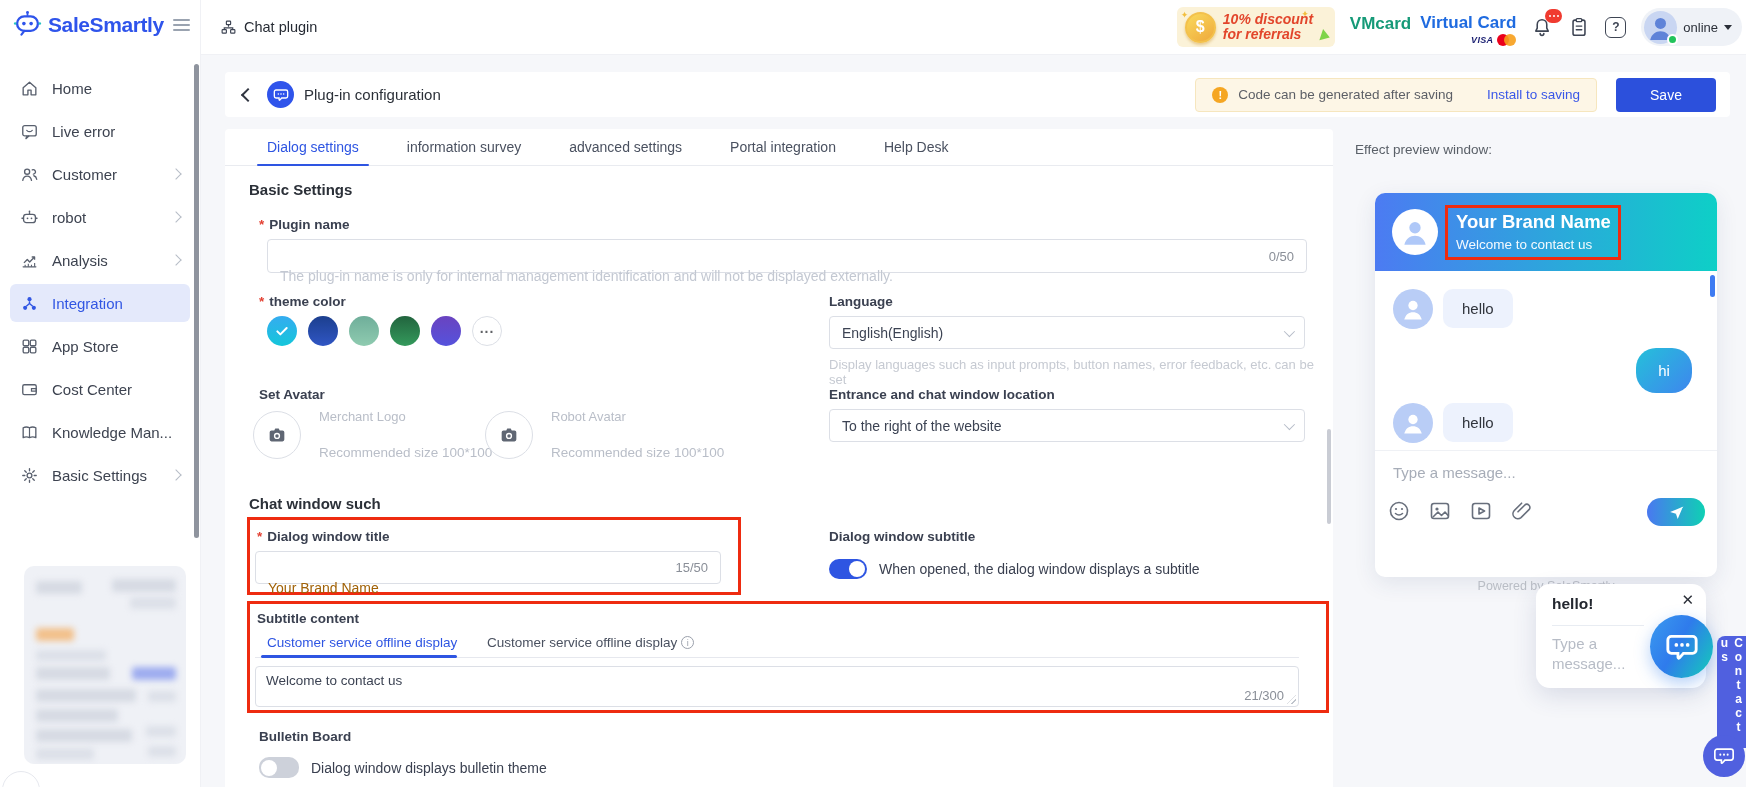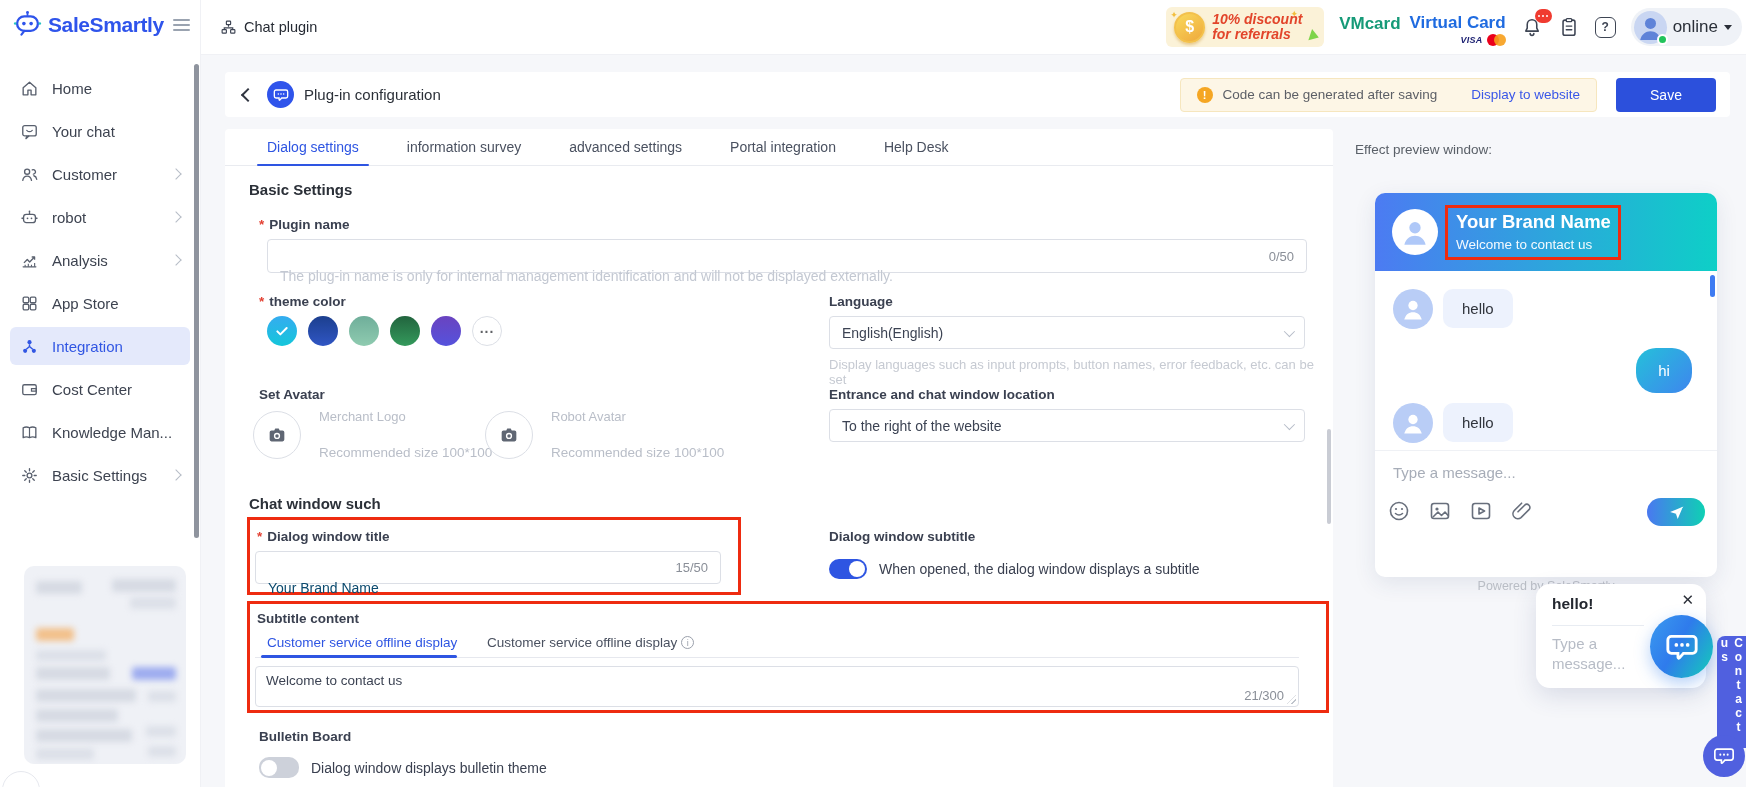--- a/index.html
+++ b/index.html
@@ -46,21 +46,21 @@
   .mc i:last-child { left:7px; background:#F79E1B; opacity:.9; }
   .tico { position:relative; width:22px; height:22px; color:#3e4554; cursor:pointer; }
   .tico svg { width:22px; height:22px; }
   .badge { position:absolute; top:-7px; right:-9px; width:17px; height:14px; background:#F03B30; border-radius:7px; display:flex; align-items:center; justify-content:center; gap:1.5px; }
   .badge i { width:2.5px; height:2.5px; border-radius:50%; background:#fff; }
   .help-box { width:21px; height:21px; border:1.8px solid #3e4554; border-radius:6px; display:flex; align-items:center; justify-content:center; font-size:12px; font-weight:700; color:#3e4554; cursor:pointer; }
   .user-pill { height:38px; background:#EFF2F7; border-radius:19px; display:flex; align-items:center; gap:6px; padding:2px 10px 2px 3px; cursor:pointer; }
   .uavatar { position:relative; width:33px; height:33px; border-radius:50%; background:#C9D6F2; overflow:visible; }
   .uavatar svg { width:33px; height:33px; color:#5F83D8; border-radius:50%; overflow:hidden; }
   .udot { position:absolute; right:-1px; bottom:-1px; width:11px; height:11px; border-radius:50%; background:#21C35B; border:2px solid #fff; }
-  .uname { font-size:17px; color:#2a2f38; }
+  .uname { font-size:13px; color:#2a2f38; }
   .ucaret { width:0; height:0; border-left:4.5px solid transparent; border-right:4.5px solid transparent; border-top:5.5px solid #2a2f38; }
 
   
   .main { position:absolute; left:201px; top:55px; width:1545px; height:732px; background:#F6F7FA; }
   .phead { position:absolute; left:24px; top:17px; width:1505px; height:45px; background:#fff; border-radius:4px; display:flex; align-items:center; }
   .back { margin-left:18px; width:10px; height:10px; border-left:2px solid #303540; border-bottom:2px solid #303540; transform:rotate(45deg); cursor:pointer; }
   .ph-ico { margin-left:14px; width:27px; height:27px; border-radius:50%; background:#2F54EB; display:flex; align-items:center; justify-content:center; }
   .ph-ico svg { width:16px; height:16px; }
   .ph-title { margin-left:10px; font-size:15px; color:#2b3038; }
   .ph-right { margin-left:auto; display:flex; align-items:center; gap:19px; margin-right:14px; }
@@ -73,21 +73,21 @@
   .tabsrow { height:37px; display:flex; gap:48px; padding:0 42px; border-bottom:1px solid #E9EBF0; align-items:stretch; }
   .tab { font-size:14px; color:#4a5160; display:flex; align-items:center; position:relative; cursor:pointer; white-space:nowrap; }
   .tab.active { color:#2E55E2; }
   .tab.active::after { content:""; position:absolute; left:-10px; right:-10px; bottom:-1px; height:2.5px; background:#2E55E2; border-radius:2px; }
   .form-scroll { position:absolute; right:2px; top:300px; width:4px; height:95px; background:#C9CCD4; border-radius:2px; }
 
   .h-sec { position:absolute; font-size:15px; font-weight:700; color:#2b3038; }
   .flabel { position:absolute; font-size:13.5px; font-weight:700; color:#3a4050; white-space:nowrap; }
   .req { color:#E34234; margin-right:5px; font-weight:700; }
   .inp { position:absolute; height:34px; border:1px solid #DCDFE6; border-radius:4px; background:#fff; display:flex; align-items:center; padding:0 12px; }
-  .inp input { border:none; outline:none; flex:1; font-size:14px; color:#0c4a6e; font-family:inherit; background:transparent;margin-top:40px; }
+  .inp input { border:none; outline:none; flex:1; font-size:14px; color:#a16207; font-family:inherit; background:transparent;margin-top:40px; }
   .inp input::placeholder { color:#C3C8D2; }
   .counter { font-size:13px; color:#8a8f98; margin-left:10px; white-space:nowrap; }
   .swatches { position:absolute; display:flex; gap:11px; align-items:center; }
   .sw { width:30px; height:30px; border-radius:50%; cursor:pointer; display:flex; align-items:center; justify-content:center; }
   .sw svg { width:16px; height:16px; }
   .sw-more { width:30px; height:30px; border-radius:50%; border:1px solid #DCDFE6; background:#fff; color:#606266; display:flex; align-items:center; justify-content:center; font-size:14px; font-weight:700; letter-spacing:1px; cursor:pointer; padding-bottom:6px; }
   .select { position:absolute; height:33px; border:1px solid #DCDFE6; border-radius:4px; background:#fff; display:flex; align-items:center; padding:0 12px; font-size:14px; color:#3c4353; cursor:pointer; }
   .scaret { margin-left:auto; width:8px; height:8px; border-right:1.5px solid #B6BCC8; border-bottom:1.5px solid #B6BCC8; transform:rotate(45deg) translateY(-2px); }
   .helper { position:absolute; font-size:13px; color:#C6CAD2; }
   .upload { position:absolute; display:flex; align-items:center; gap:18px; cursor:pointer; }
@@ -180,21 +180,21 @@
             <path d="M4 11 12 4l8 7v9h-6v-6h-4v6H4z" fill="none" stroke="currentColor" stroke-width="1.7" stroke-linejoin="round"></path>
           </svg>
         <span>Home</span>
       </div>
       <div class="mi">
         <svg viewBox="0 0 24 24">
             <rect x="3.5" y="4.5" width="17" height="13" rx="2.5" fill="none" stroke="currentColor" stroke-width="1.7"></rect>
             <path d="M9 17.5 7.5 21l4-3.5" fill="none" stroke="currentColor" stroke-width="1.7" stroke-linejoin="round"></path>
             <path d="M8.5 10.5q3.5 3.5 7 0" fill="none" stroke="currentColor" stroke-width="1.5" stroke-linecap="round"></path>
           </svg>
-        <span>Your chat</span>
+        <span>Live error</span>
       </div>
       <div class="mi">
         <svg viewBox="0 0 24 24">
             <circle cx="9" cy="8.5" r="3.2" fill="none" stroke="currentColor" stroke-width="1.7"></circle>
             <path d="M3.5 19.5c.6-3.6 2.9-5.4 5.5-5.4s4.9 1.8 5.5 5.4" fill="none" stroke="currentColor" stroke-width="1.7" stroke-linecap="round"></path>
             <path d="M15.5 6.2a2.8 2.8 0 1 1 1.4 5.3M17.5 13.6c2 .5 3.2 2 3.6 4.4" fill="none" stroke="currentColor" stroke-width="1.7" stroke-linecap="round"></path>
           </svg>
         <span>Customer</span>
         <span class="chev"></span>
       </div>
@@ -213,37 +213,37 @@
       <div class="mi">
         <svg viewBox="0 0 24 24">
             <path d="M4 20h16" stroke="currentColor" stroke-width="1.7" stroke-linecap="round"></path>
             <path d="M5 15l4.2-4.2 3 3L18 8" fill="none" stroke="currentColor" stroke-width="1.7" stroke-linejoin="round"></path>
             <path d="M14.8 7.6H18.4V11.2" fill="none" stroke="currentColor" stroke-width="1.7" stroke-linejoin="round"></path>
             <path d="M6.5 20v-2.5M10.5 20v-4M14.5 20v-2.5M18.5 20v-5" stroke="currentColor" stroke-width="1.4"></path>
           </svg>
         <span>Analysis</span>
         <span class="chev"></span>
       </div>
+      <div class="mi active">
+        <svg viewBox="0 0 24 24">
+            <circle cx="12" cy="6.5" r="2.6" fill="currentColor"></circle>
+            <circle cx="6.5" cy="17.5" r="2.6" fill="currentColor"></circle>
+            <circle cx="17.5" cy="17.5" r="2.6" fill="currentColor"></circle>
+            <path d="M12 9v3M12 12l-4 3.5M12 12l4 3.5" stroke="currentColor" stroke-width="1.8" fill="none"></path>
+          </svg>
+        <span>Integration</span>
+      </div>
       <div class="mi">
         <svg viewBox="0 0 24 24">
             <rect x="4" y="4" width="7" height="7" rx="1.6" fill="none" stroke="currentColor" stroke-width="1.7"></rect>
             <rect x="13" y="4" width="7" height="7" rx="1.6" fill="none" stroke="currentColor" stroke-width="1.7"></rect>
             <rect x="4" y="13" width="7" height="7" rx="1.6" fill="none" stroke="currentColor" stroke-width="1.7"></rect>
             <rect x="13" y="13" width="7" height="7" rx="1.6" fill="none" stroke="currentColor" stroke-width="1.7"></rect>
           </svg>
         <span>App Store</span>
-      </div>
-      <div class="mi active">
-        <svg viewBox="0 0 24 24">
-            <circle cx="12" cy="6.5" r="2.6" fill="currentColor"></circle>
-            <circle cx="6.5" cy="17.5" r="2.6" fill="currentColor"></circle>
-            <circle cx="17.5" cy="17.5" r="2.6" fill="currentColor"></circle>
-            <path d="M12 9v3M12 12l-4 3.5M12 12l4 3.5" stroke="currentColor" stroke-width="1.8" fill="none"></path>
-          </svg>
-        <span>Integration</span>
       </div>
       <div class="mi">
         <svg viewBox="0 0 24 24">
             <rect x="3.5" y="6" width="17" height="12.5" rx="2" fill="none" stroke="currentColor" stroke-width="1.7"></rect>
             <path d="M14.5 11h6v3h-6z" fill="none" stroke="currentColor" stroke-width="1.5"></path>
           </svg>
         <span>Cost Center</span>
       </div>
       <div class="mi">
         <svg viewBox="0 0 24 24">
@@ -360,21 +360,21 @@
             <circle cx="8" cy="10.5" r="1.2" fill="#fff"></circle>
             <circle cx="12" cy="10.5" r="1.2" fill="#fff"></circle>
             <circle cx="16" cy="10.5" r="1.2" fill="#fff"></circle>
           </svg>
       </div>
       <span class="ph-title">Plug-in configuration</span>
       <div class="ph-right">
         <div class="alert">
           <span class="warn">!</span>
           <span>Code can be generated after saving</span>
-          <span class="install">Display to website</span>
+          <span class="install">Install to saving</span>
         </div>
         <button class="savebtn">Save</button>
       </div>
     </div>
 
     <div class="formcard">
       <div class="tabsrow">
         <div class="tab active">Dialog settings</div>
         <div class="tab">information survey</div>
         <div class="tab">advanced settings</div>

